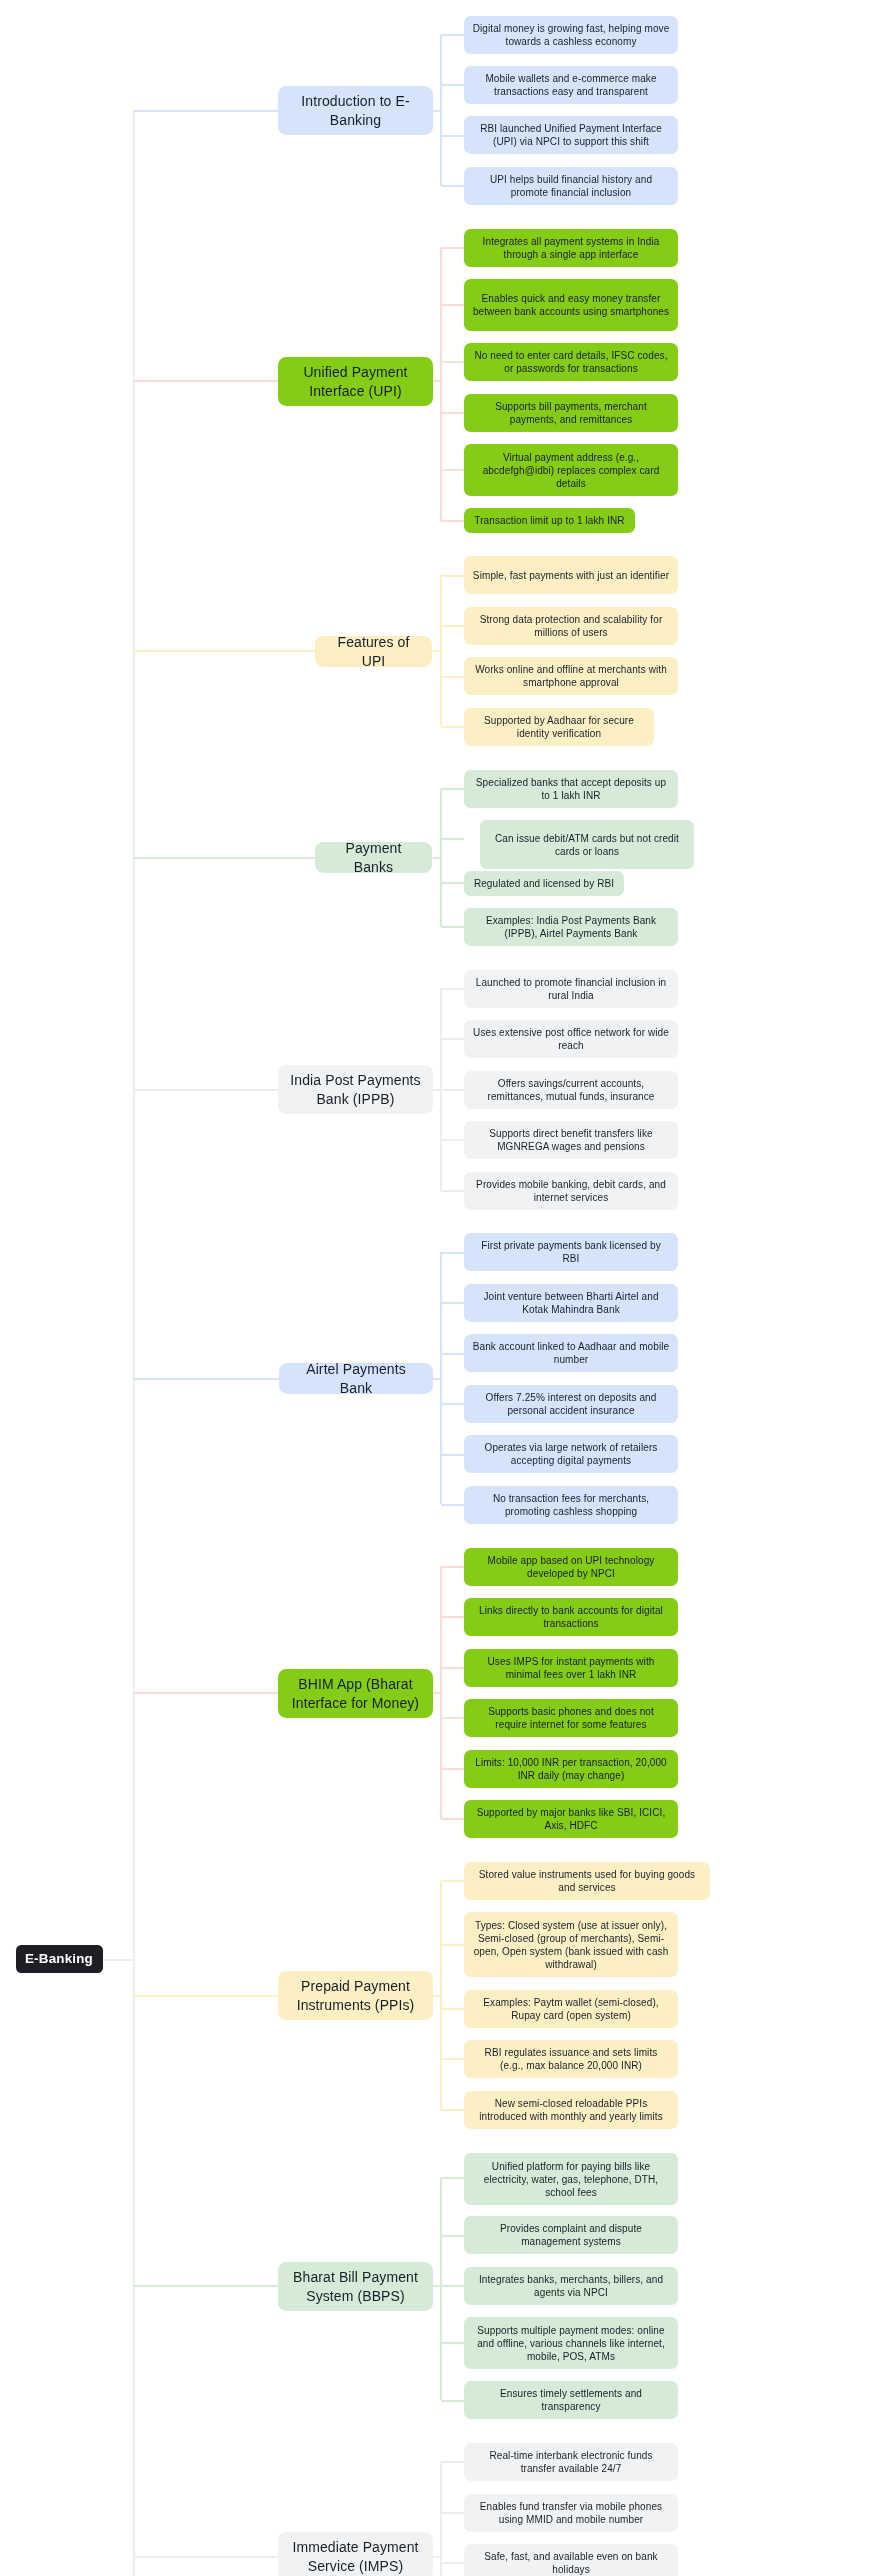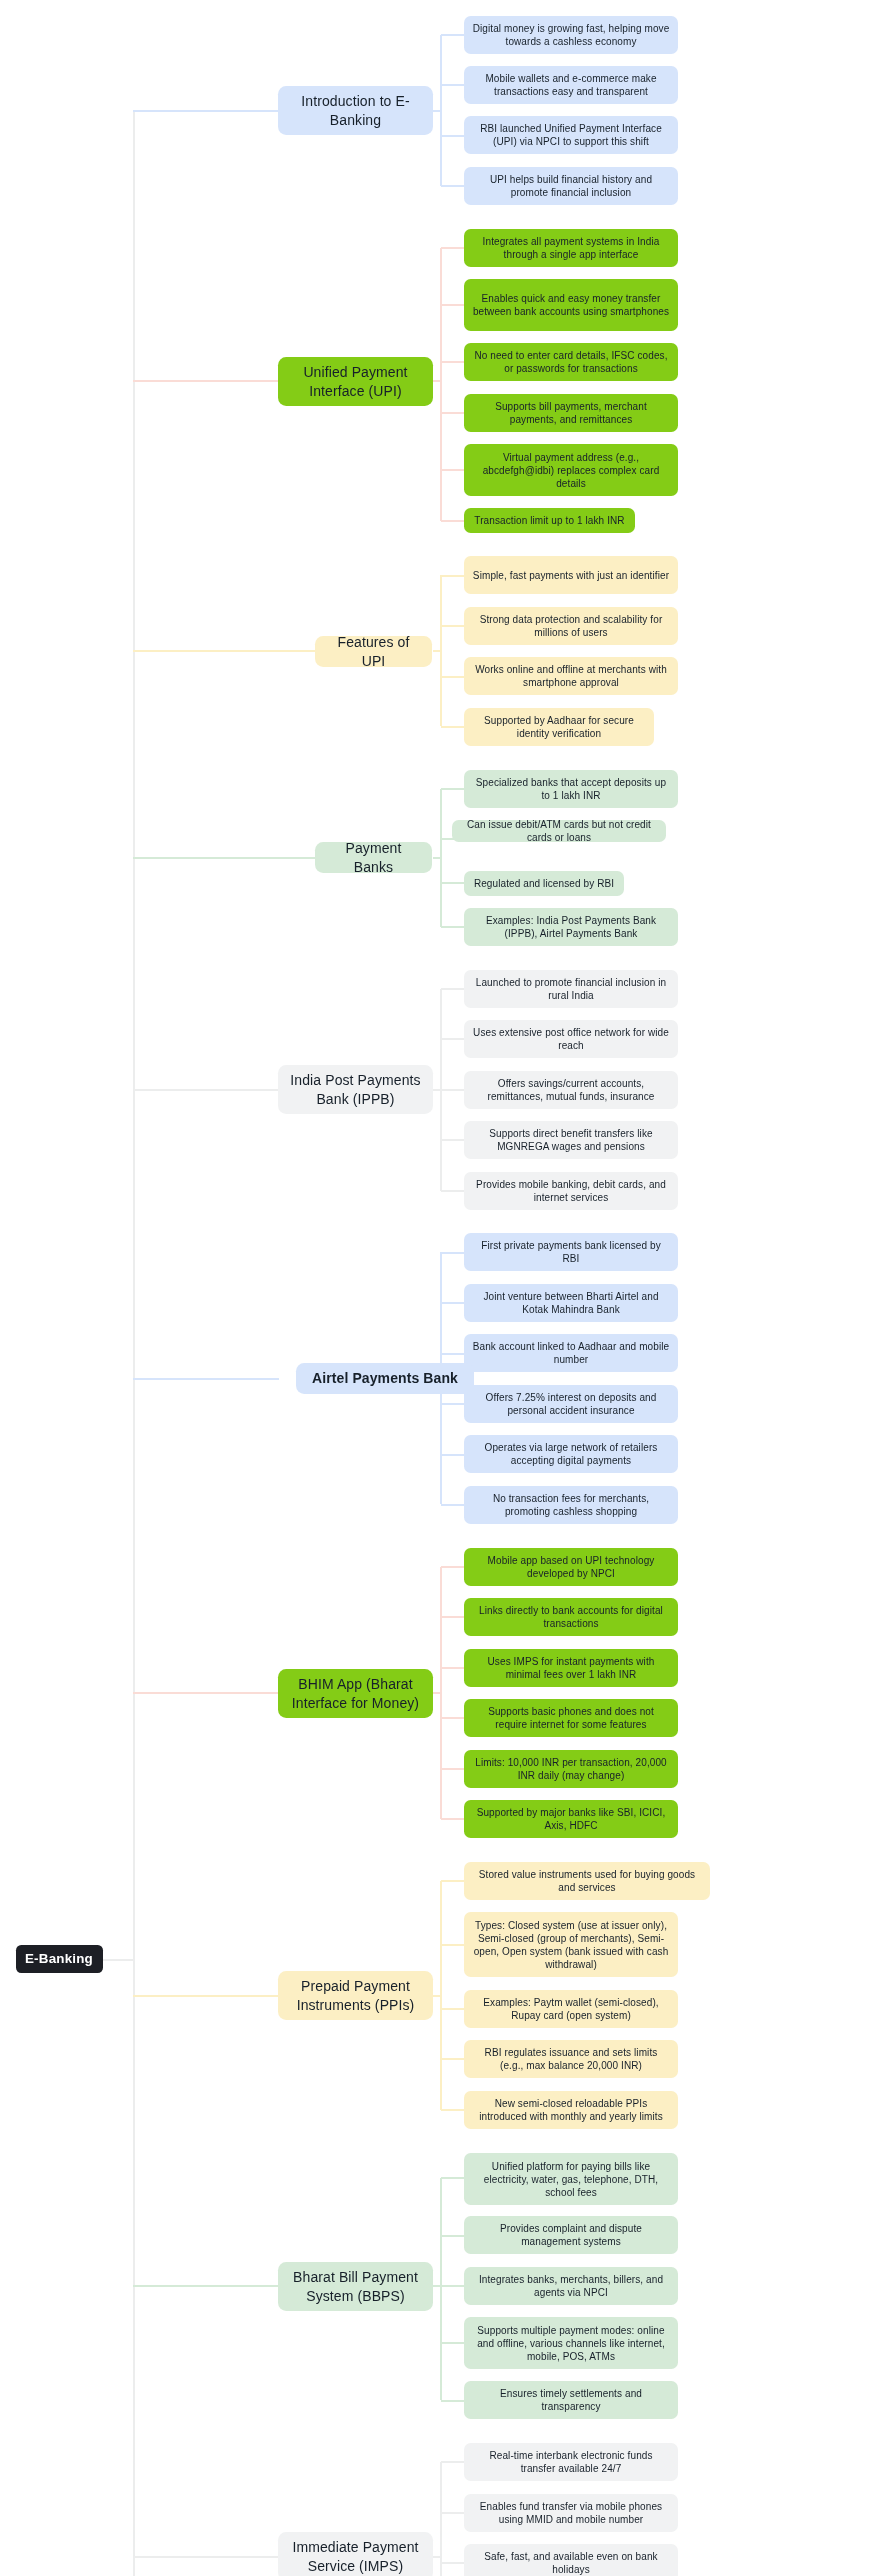--- a/index.html
+++ b/index.html
@@ -171,37 +171,37 @@
       <div class="node leaf c-red" style="left: 464px; top: 394px; width: 214px; height: 38px;">Supports bill payments, merchant payments, and remittances</div>
       <div class="node leaf c-red" style="left: 464px; top: 444px; width: 214px; height: 52px;">Virtual payment address (e.g., abcdefgh@idbi) replaces complex card details</div>
       <div class="node leaf c-red" style="left: 464px; top: 508px; width: 171px; height: 25px;">Transaction limit up to 1 lakh INR</div>
       <div class="node branch c-red" style="left: 278px; top: 357px; width: 155px; height: 49px;">Unified Payment Interface (UPI)</div>
       <div class="node leaf c-yellow" style="left: 464px; top: 556px; width: 214px; height: 38px;">Simple, fast payments with just an identifier</div>
       <div class="node leaf c-yellow" style="left: 464px; top: 607px; width: 214px; height: 38px;">Strong data protection and scalability for millions of users</div>
       <div class="node leaf c-yellow" style="left: 464px; top: 657px; width: 214px; height: 38px;">Works online and offline at merchants with smartphone approval</div>
       <div class="node leaf c-yellow" style="left: 464px; top: 708px; width: 190px; height: 38px;">Supported by Aadhaar for secure identity verification</div>
       <div class="node branch c-yellow" style="left: 315px; top: 636px; width: 117px; height: 31px;">Features of UPI</div>
       <div class="node leaf c-green" style="left: 464px; top: 770px; width: 214px; height: 38px;">Specialized banks that accept deposits up to 1 lakh INR</div>
-      <div class="node leaf c-green" style="left: 452px; top: 820px; width: 214px; height: 22px;">Can issue debit/ATM cards but not credit cards or loans</div>
+      <div class="node leaf c-green" style="left: 480px; top: 820px; width: 214px; height: 49px;">Can issue debit/ATM cards but not credit cards or loans</div>
       <div class="node leaf c-green" style="left: 464px; top: 871px; width: 160px; height: 25px;">Regulated and licensed by RBI</div>
       <div class="node leaf c-green" style="left: 464px; top: 908px; width: 214px; height: 38px;">Examples: India Post Payments Bank (IPPB), Airtel Payments Bank</div>
       <div class="node branch c-green" style="left: 315px; top: 842px; width: 117px; height: 31px;">Payment Banks</div>
       <div class="node leaf c-gray" style="left: 464px; top: 970px; width: 214px; height: 38px;">Launched to promote financial inclusion in rural India</div>
       <div class="node leaf c-gray" style="left: 464px; top: 1020px; width: 214px; height: 38px;">Uses extensive post office network for wide reach</div>
       <div class="node leaf c-gray" style="left: 464px; top: 1071px; width: 214px; height: 38px;">Offers savings/current accounts, remittances, mutual funds, insurance</div>
       <div class="node leaf c-gray" style="left: 464px; top: 1121px; width: 214px; height: 38px;">Supports direct benefit transfers like MGNREGA wages and pensions</div>
       <div class="node leaf c-gray" style="left: 464px; top: 1172px; width: 214px; height: 38px;">Provides mobile banking, debit cards, and internet services</div>
       <div class="node branch c-gray" style="left: 278px; top: 1065px; width: 155px; height: 49px;">India Post Payments Bank (IPPB)</div>
       <div class="node leaf c-blue" style="left: 464px; top: 1233px; width: 214px; height: 38px;">First private payments bank licensed by RBI</div>
       <div class="node leaf c-blue" style="left: 464px; top: 1284px; width: 214px; height: 38px;">Joint venture between Bharti Airtel and Kotak Mahindra Bank</div>
       <div class="node leaf c-blue" style="left: 464px; top: 1334px; width: 214px; height: 38px;">Bank account linked to Aadhaar and mobile number</div>
       <div class="node leaf c-blue" style="left: 464px; top: 1385px; width: 214px; height: 38px;">Offers 7.25% interest on deposits and personal accident insurance</div>
       <div class="node leaf c-blue" style="left: 464px; top: 1435px; width: 214px; height: 38px;">Operates via large network of retailers accepting digital payments</div>
       <div class="node leaf c-blue" style="left: 464px; top: 1486px; width: 214px; height: 38px;">No transaction fees for merchants, promoting cashless shopping</div>
-      <div class="node branch c-blue" style="left: 296px; top: 1363px; width: 178px; height: 31px; font-weight: bold;">Airtel Payments Bank</div>
+      <div class="node branch c-blue" style="left: 279px; top: 1363px; width: 154px; height: 31px;">Airtel Payments Bank</div>
       <div class="node leaf c-red" style="left: 464px; top: 1548px; width: 214px; height: 38px;">Mobile app based on UPI technology developed by NPCI</div>
       <div class="node leaf c-red" style="left: 464px; top: 1598px; width: 214px; height: 38px;">Links directly to bank accounts for digital transactions</div>
       <div class="node leaf c-red" style="left: 464px; top: 1649px; width: 214px; height: 38px;">Uses IMPS for instant payments with minimal fees over 1 lakh INR</div>
       <div class="node leaf c-red" style="left: 464px; top: 1699px; width: 214px; height: 38px;">Supports basic phones and does not require internet for some features</div>
       <div class="node leaf c-red" style="left: 464px; top: 1750px; width: 214px; height: 38px;">Limits: 10,000 INR per transaction, 20,000 INR daily (may change)</div>
       <div class="node leaf c-red" style="left: 464px; top: 1800px; width: 214px; height: 38px;">Supported by major banks like SBI, ICICI, Axis, HDFC</div>
       <div class="node branch c-red" style="left: 278px; top: 1669px; width: 155px; height: 49px;">BHIM App (Bharat Interface for Money)</div>
       <div class="node leaf c-yellow" style="left: 464px; top: 1862px; width: 246px; height: 38px;">Stored value instruments used for buying goods and services</div>
       <div class="node leaf c-yellow" style="left: 464px; top: 1912px; width: 214px; height: 65px;">Types: Closed system (use at issuer only), Semi-closed (group of merchants), Semi-open, Open system (bank issued with cash withdrawal)</div>
       <div class="node leaf c-yellow" style="left: 464px; top: 1990px; width: 214px; height: 38px;">Examples: Paytm wallet (semi-closed), Rupay card (open system)</div>

